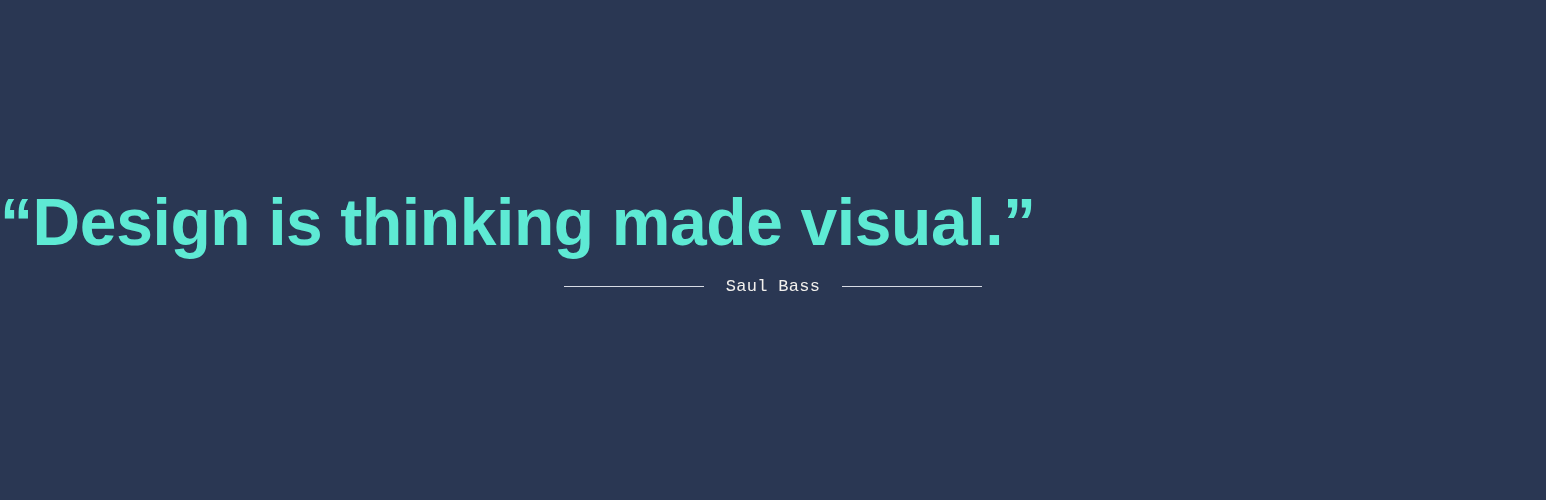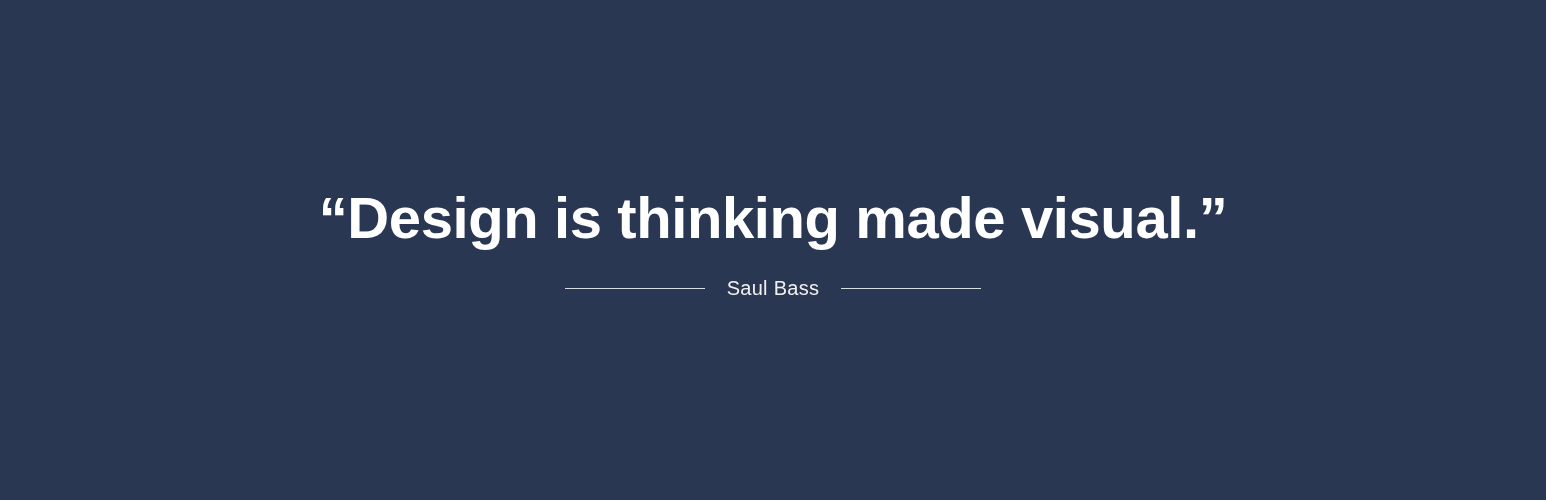--- a/index.html
+++ b/index.html
@@ -27,24 +27,23 @@
     justify-content: flex-start;
     box-sizing: border-box;
   }
 
   
   .quote-text {
     position: absolute;
     top: 186px;
     left: 0;
     width: 100%;
-    text-align: center;
-    color: #ffffff;
+    color: #5eead4;
     font-family: "Liberation Sans", sans-serif;
-    font-size: 58px;
+    font-size: 66px;
     font-weight: bold;
     line-height: 1.12;
     letter-spacing: -0.4px;
     white-space: nowrap;
     margin: 0;
   }
 
   
   .attribution {
     position: absolute;
@@ -60,22 +59,22 @@
   .attr-rule {
     display: block;
     width: 140px;
     height: 1px;
     background: #D8DCE5;
     flex: 0 0 auto;
   }
 
   .attr-name {
     color: #F2F0ED;
-    font-family: Liberation Sans, sans-serif;
-    font-size: 20px;
+    font-family: Liberation Mono, monospace;
+    font-size: 17px;
     font-weight: normal;
     letter-spacing: 0.3px;
     line-height: 1;
     white-space: nowrap;
     flex: 0 0 auto;
   }
 </style>
 </head>
 <body>
 

